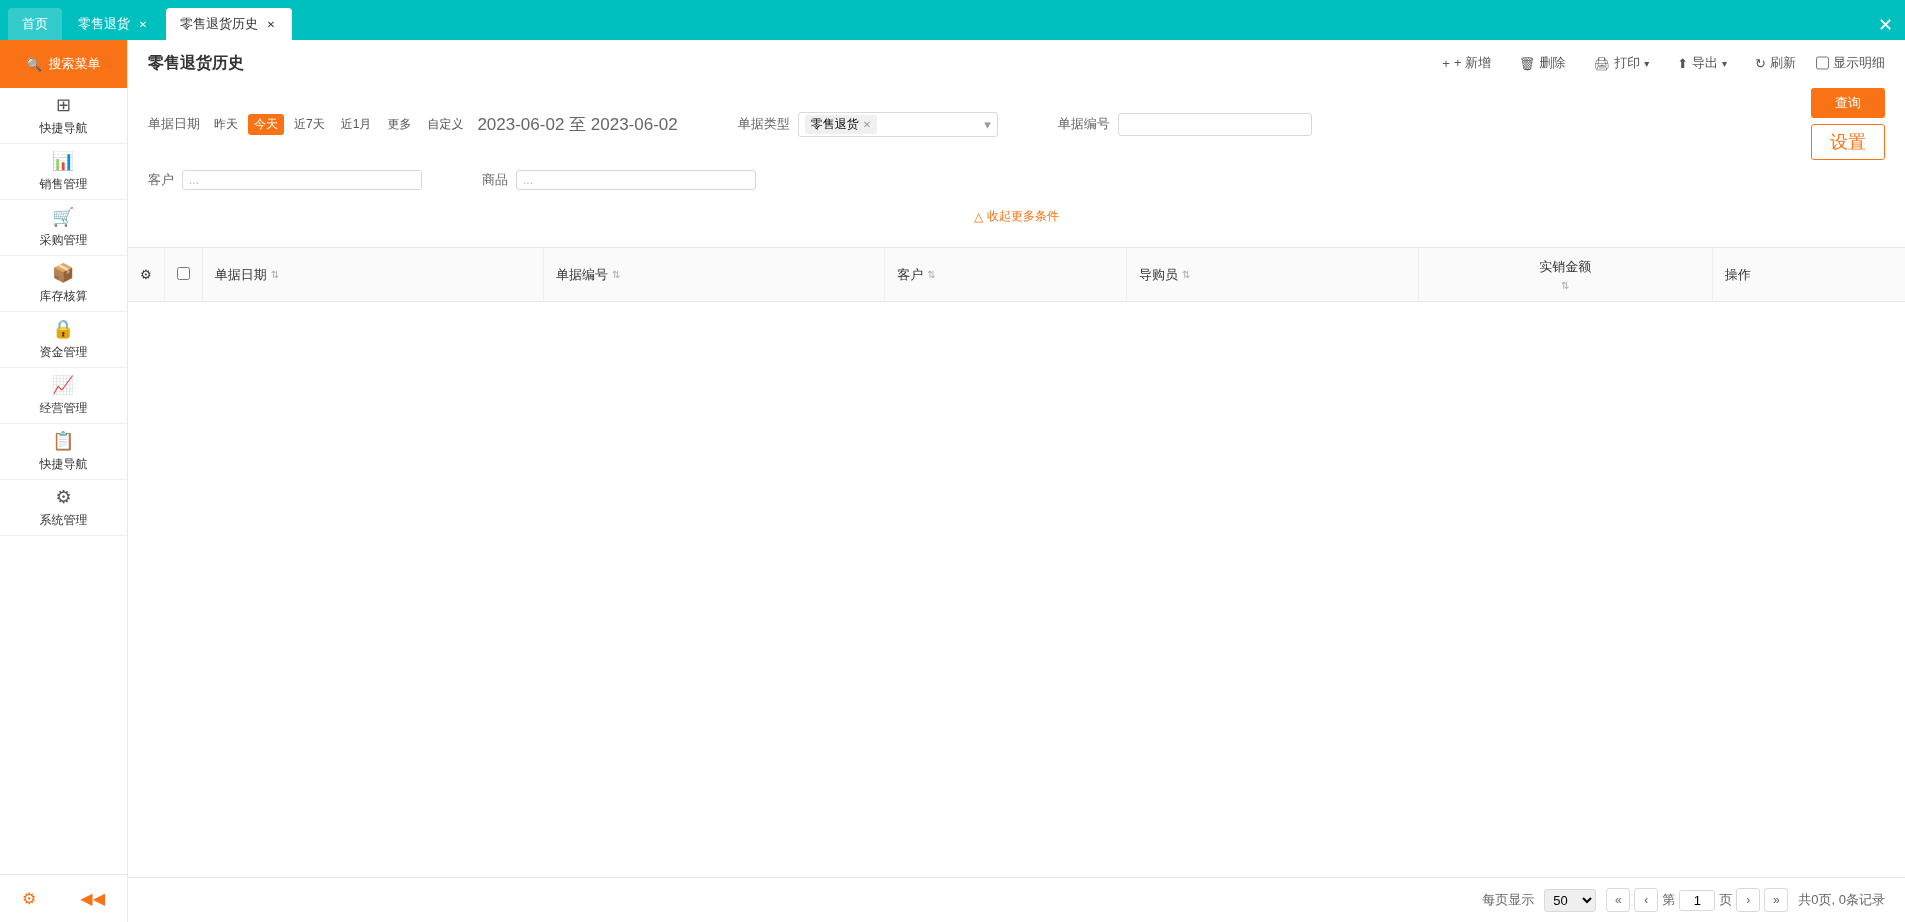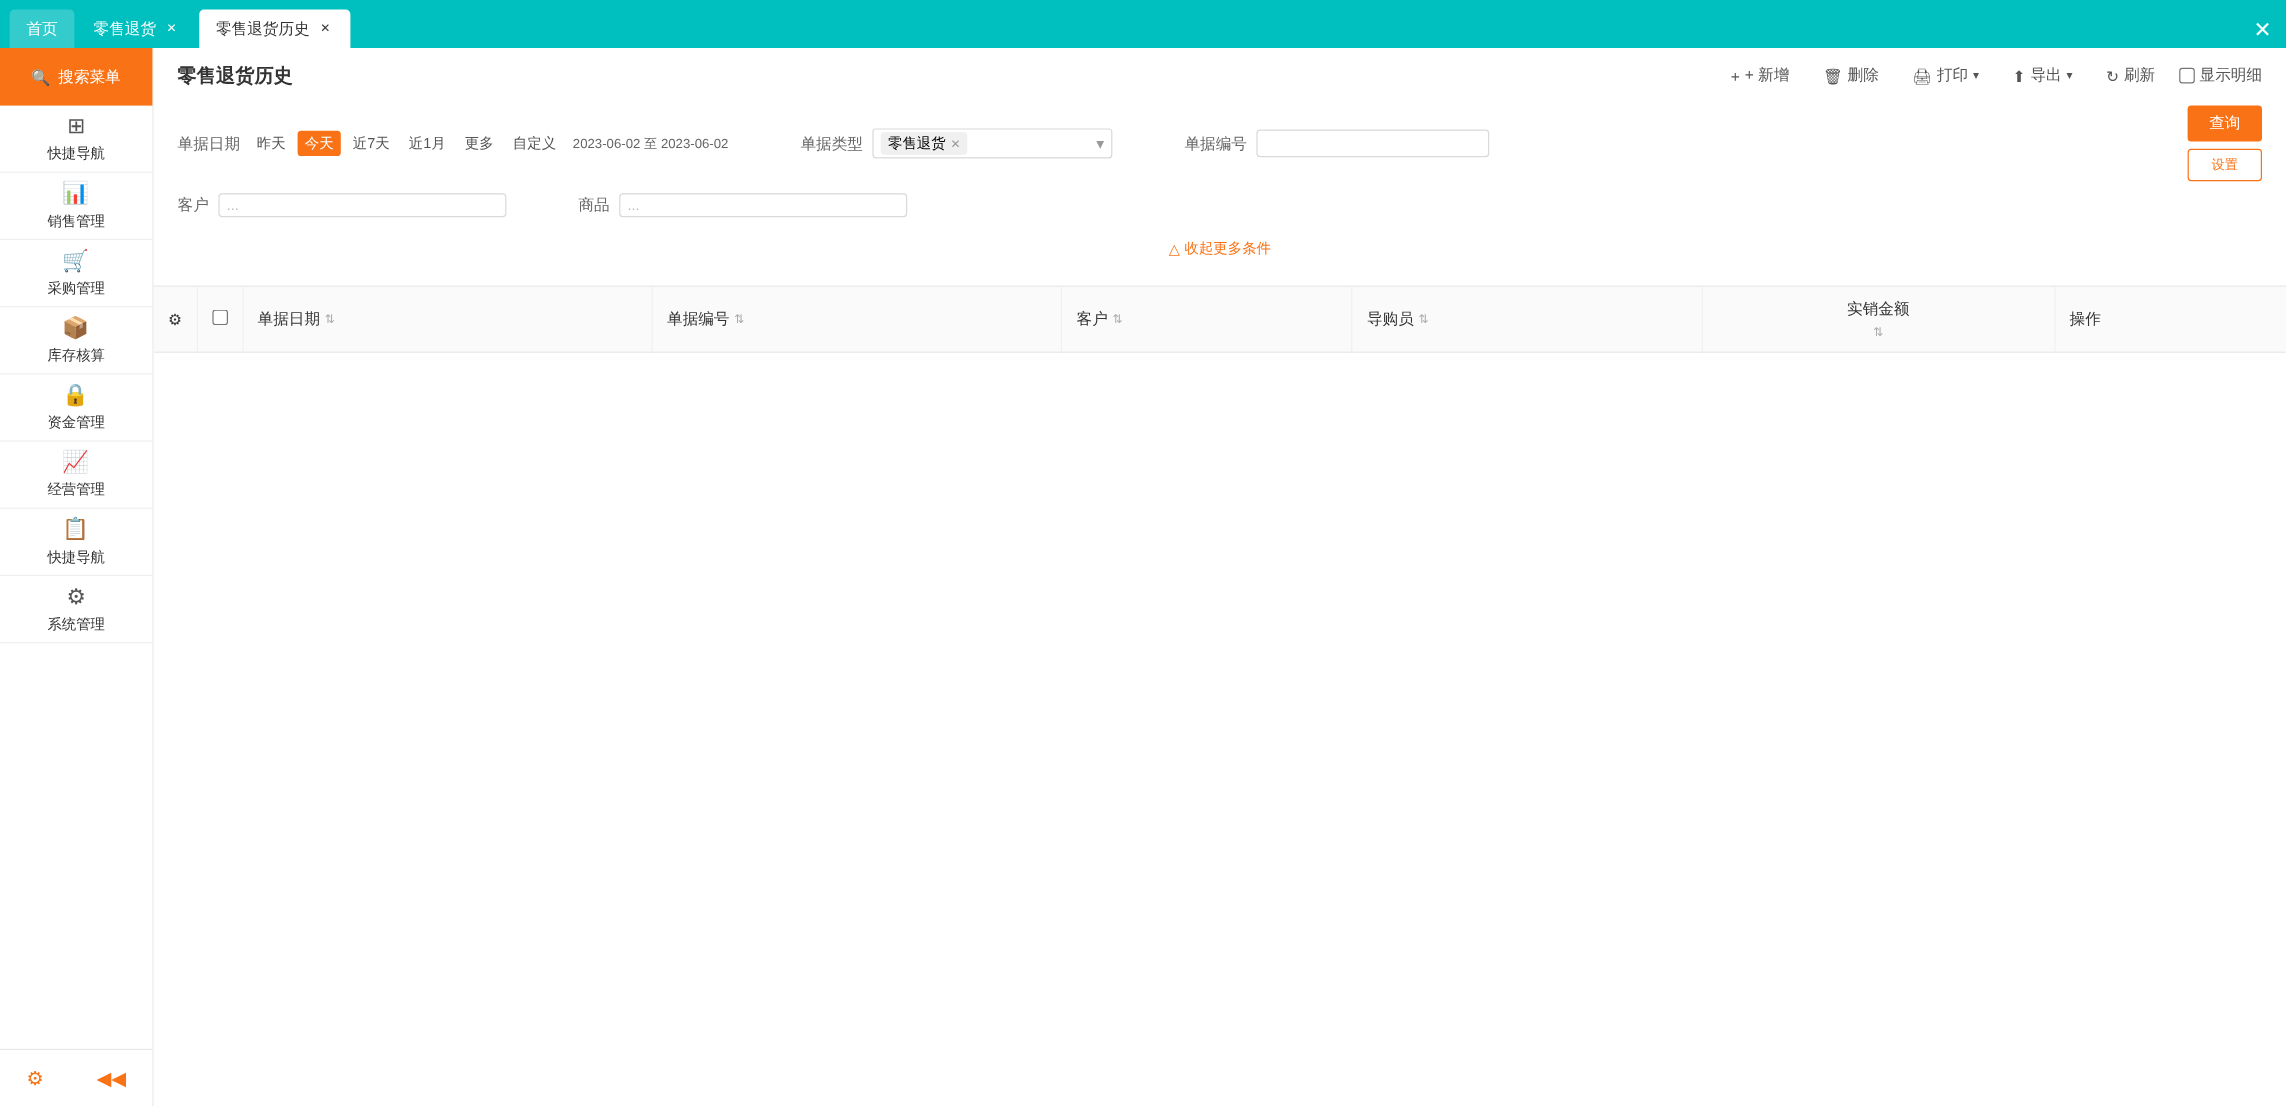--- a/index.html
+++ b/index.html
@@ -159,21 +159,21 @@
       font-size: 13px;
       font-family: Liberation Mono, monospace;
     }
     .btn-setting {
       background: #fff;
       color: #f97316;
       border: 1px solid #f97316;
       padding: 5px 18px;
       border-radius: 3px;
       cursor: pointer;
-      font-size: 11px;
+      font-size: 18px;
     }
     .filter-row {
       display: flex;
       align-items: center;
       gap: 20px;
       margin-bottom: 10px;
     }
     .filter-item {
       display: flex;
       align-items: center;
@@ -196,21 +196,21 @@
       font-size: 12px;
       border-radius: 3px;
     }
     .date-btn.active {
       background: #f97316;
       color: #fff;
       border-radius: 3px;
     }
     .date-range {
       color: #666;
-      font-size: 11px;
+      font-size: 17px;
     }
     .filter-tag-container {
       display: flex;
       align-items: center;
       border: 1px solid #d9d9d9;
       border-radius: 3px;
       padding: 2px 6px;
       min-width: 200px;
       background: #fff;
       gap: 4px;
@@ -574,15 +574,34 @@
               <span>操作</span>
             </th>
           </tr>
         </thead>
         <tbody>
         </tbody>
       </table>
 
     </div>
 
+    <div class="pagination-bar">
+      <span class="pagination-label">每页显示</span>
+      <select class="page-size-select">
+        <option>50</option>
+        <option>10</option>
+        <option>20</option>
+        <option>100</option>
+      </select>
+      <div class="page-nav">
+        <div class="page-nav-btn">«</div>
+        <div class="page-nav-btn">‹</div>
+        <span class="pagination-label">第</span>
+        <input class="page-input" type="text" value="1" style="">
+        <span class="pagination-label">页</span>
+        <div class="page-nav-btn">›</div>
+        <div class="page-nav-btn">»</div>
+      </div>
+      <span class="page-total">共0页, 0条记录</span>
+    </div>
 
   </div>
 </div>
 
 </body></html>

